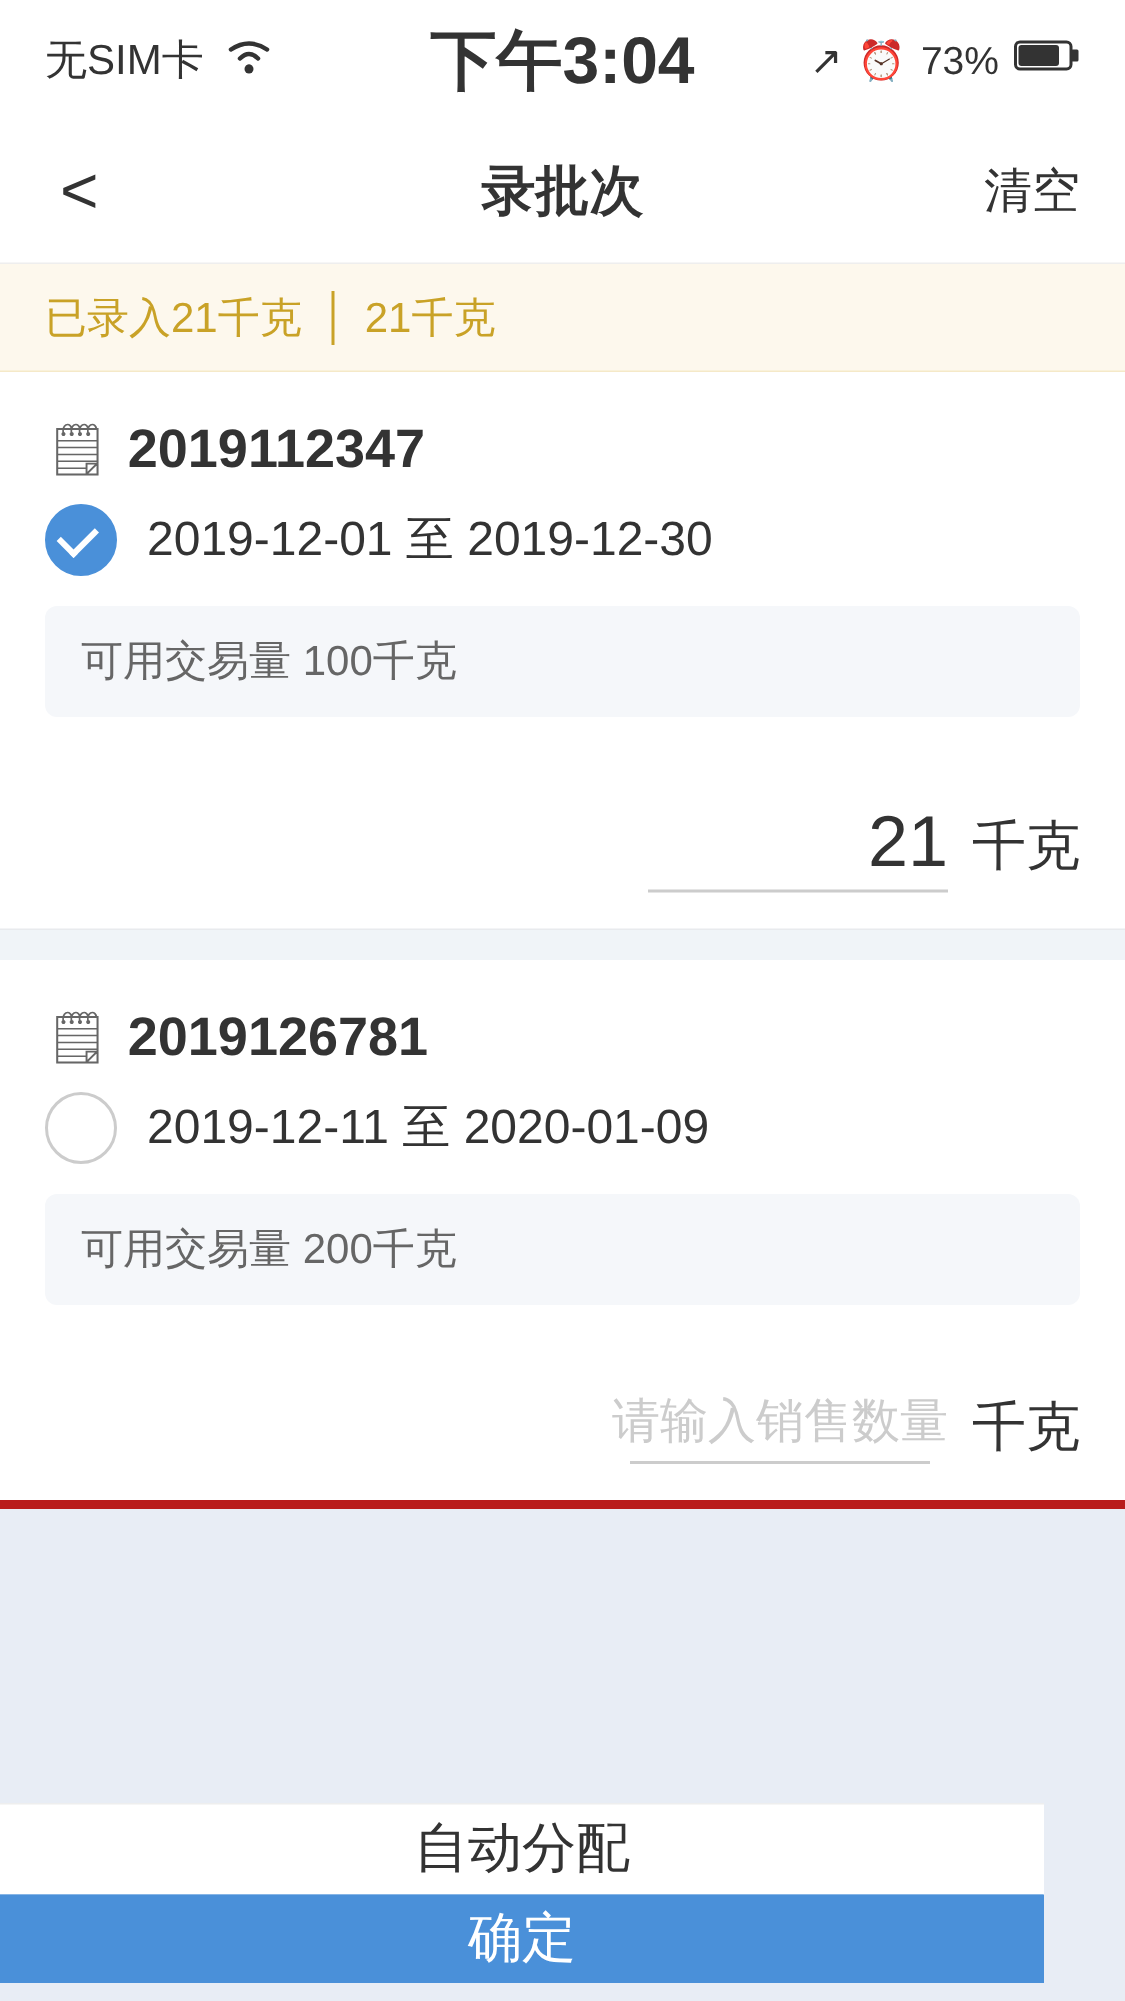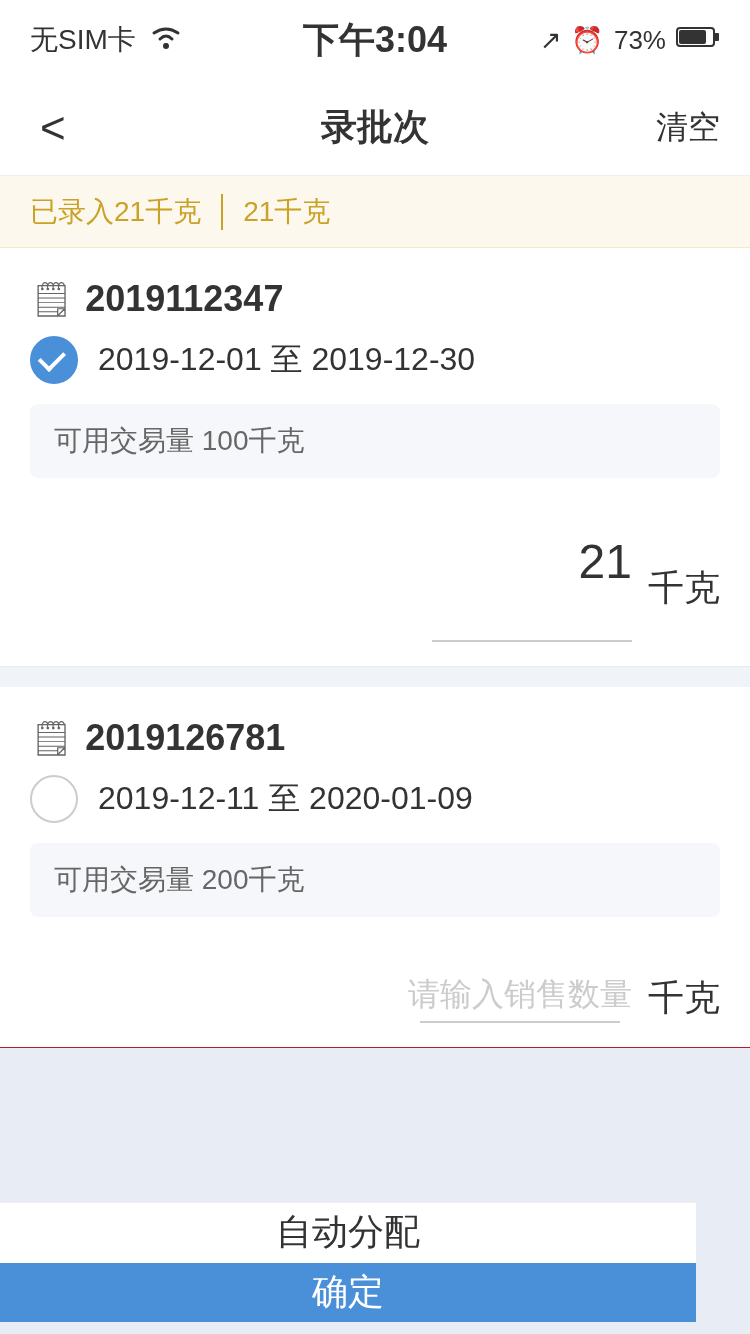--- a/index.html
+++ b/index.html
@@ -26,21 +26,21 @@
       font-size: 28px;
       font-weight: 500;
     }
     .status-left {
       display: flex;
       align-items: center;
       gap: 12px;
       font-size: 28px;
     }
     .status-center {
-      font-size: 36px;
+      font-size: 44px;
       font-weight: 600;
       position: absolute;
       left: 50%;
       transform: translateX(-50%);
     }
     .status-right {
       display: flex;
       align-items: center;
       gap: 10px;
       font-size: 26px;
@@ -208,21 +208,21 @@
       background: #f0f4f8;
     }
 
     
     .input-placeholder-row {
       display: flex;
       align-items: center;
       justify-content: flex-end;
       gap: 16px;
       padding: 16px 30px 24px 30px;
-      border-bottom: 1px solid #b91c1c;
+      border-bottom: 6px solid #b91c1c;
     }
     .placeholder-text {
       font-size: 32px;
       color: #ccc;
     }
     .unit-label-2 {
       font-size: 36px;
       color: #333;
     }
 
@@ -343,21 +343,21 @@
         <div class="batch-date-row">
           <div class="radio-circle checked"></div>
           <span class="batch-date">2019-12-01 至 2019-12-30</span>
         </div>
         <div class="batch-quantity-box">
           <span>可用交易量 100千克</span>
         </div>
       </div>
 
       <div class="input-row">
-        <div style="display:flex; flex-direction:column; align-items:flex-end;gap:47px;">
+        <div style="display:flex; flex-direction:column; align-items:flex-end;">
           <span class="amount-value">21</span>
           <div class="input-underline"></div>
         </div>
         <span class="unit-label">千克</span>
       </div>
     </div>
 
     <div class="batch-separator"></div>
 
     <div class="card">

